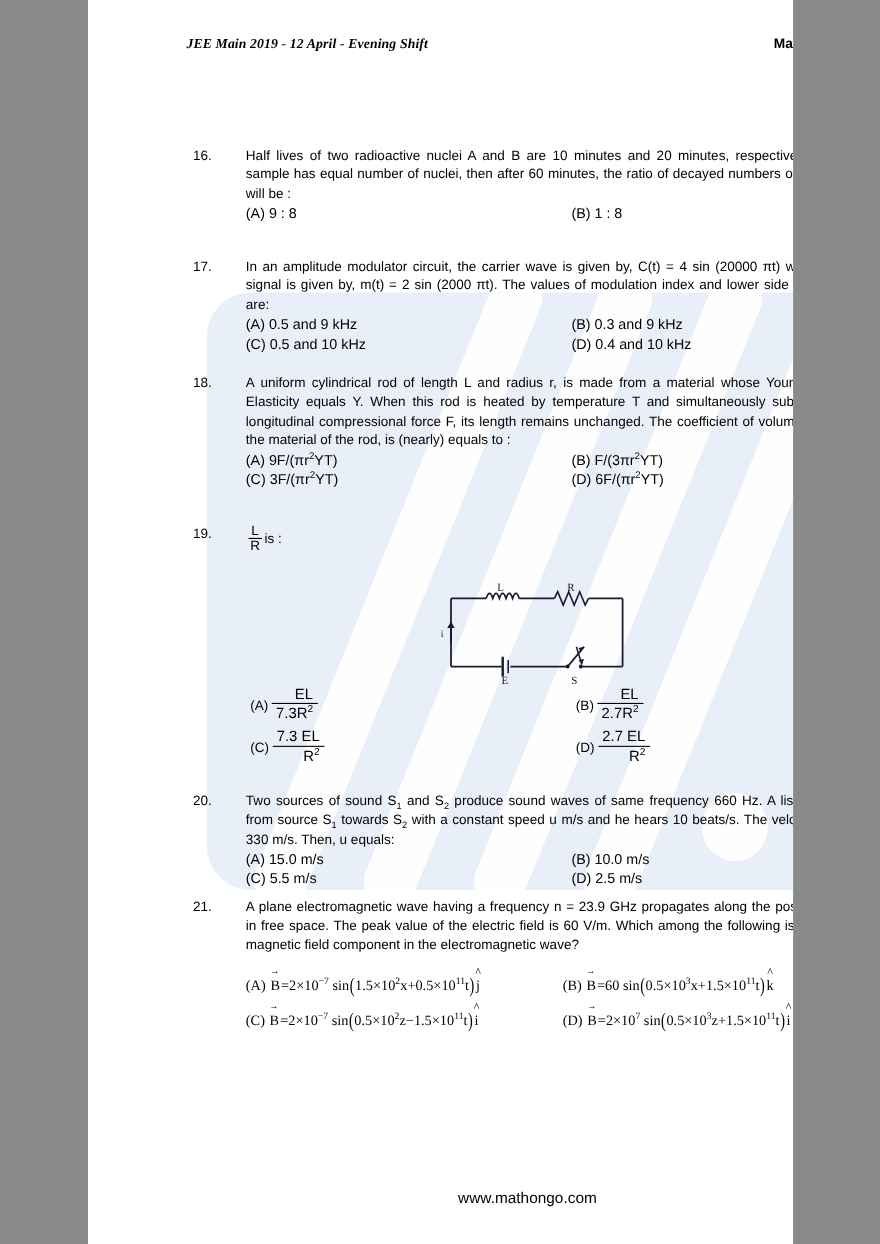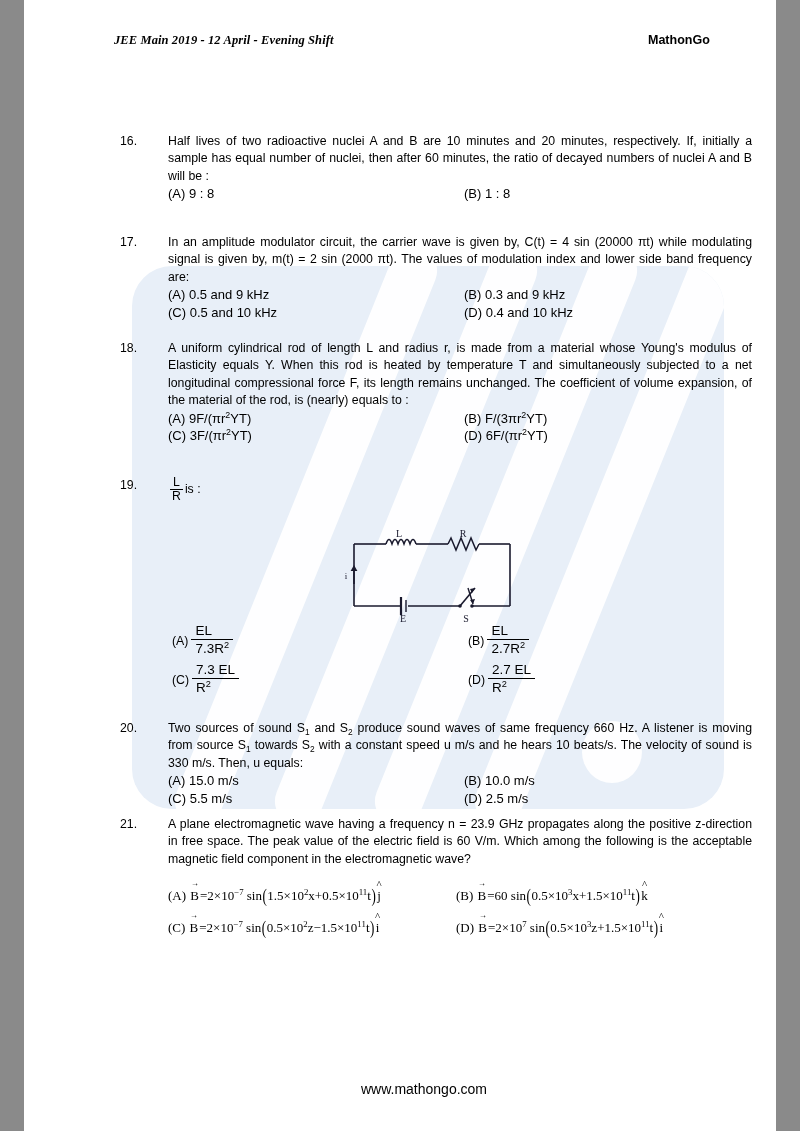--- a/index.html
+++ b/index.html
@@ -2,21 +2,21 @@
 <html><head>
 <meta charset="utf-8">
 <style>
   html, body {
     margin: 0;
     padding: 0;
     background: #8a8a8a;
   }
   .page {
     position: relative;
-    width: 752px;
+    width: 641px;
     height: 1131px;
     background: #ffffff;
     margin: 0 auto;
     overflow: hidden;
     font-family: "Liberation Sans", sans-serif;
     color: #000000;
   }
 
   
   .watermark {
@@ -125,21 +125,21 @@
     position: relative;
     top: -1px;
   }
   .frac .num { display: block; padding: 0 2px; }
   .frac .den { display: block; padding: 0 2px; border-top: 1.2px solid #000; }
 
   
   .bfrac {
     display: inline-block;
     vertical-align: middle;
-    text-align: left;
+    text-align: right;
     line-height: 1.12;
     font-size: 13.5px;
     margin: 0 3px;
   }
   .bfrac .num { display: block; padding: 0 4px 1px 4px; }
   .bfrac .den { display: block; padding: 1px 4px 0 4px; border-top: 1.3px solid #000; }
 
   .opt-frac-row {
     position: relative;
     height: 34px;

